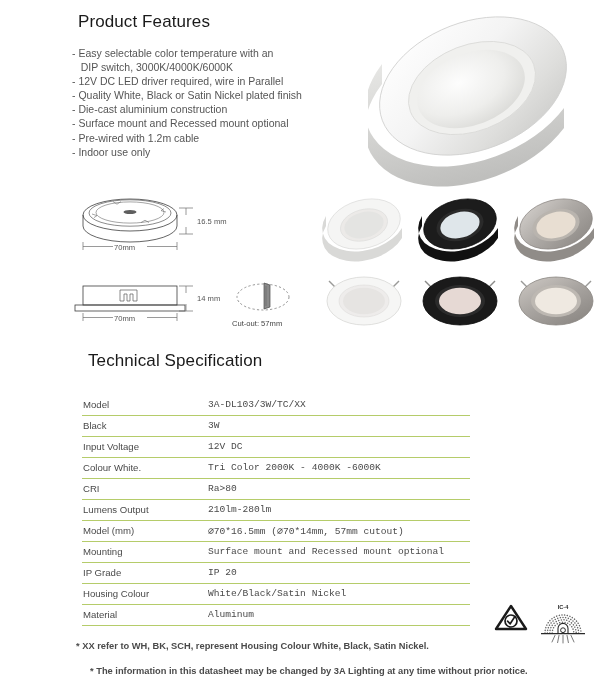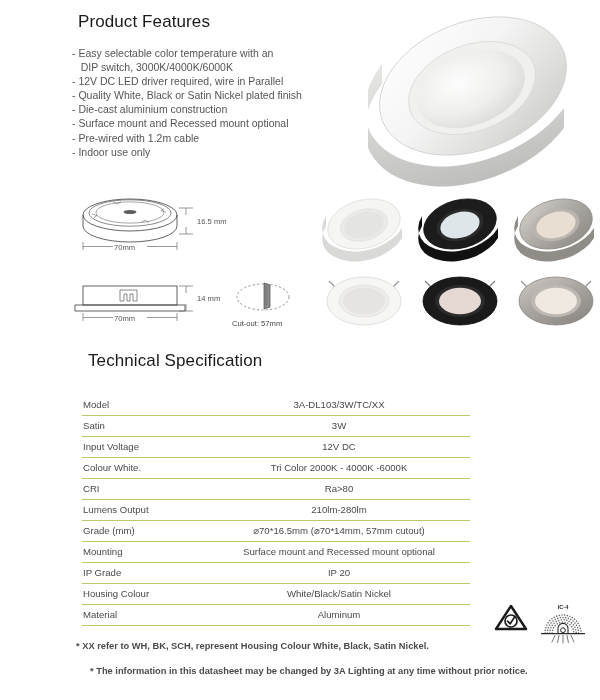--- a/index.html
+++ b/index.html
@@ -102,22 +102,23 @@
     color: #4a4a4a;
     padding: 0;
     vertical-align: middle;
   }
   .spec-label {
     width: 125px;
     padding-left: 1px !important;
     color: #3d3d3d;
   }
   .spec-value {
-    text-align: center;
+    text-align: left;
     color: #5a5a5a;
+    font-family: Liberation Mono, monospace;
   }
 
   
   .cert-logos {
     position: absolute;
     left: 492px;
     top: 602px;
     width: 104px;
     height: 48px;
   }
@@ -328,41 +329,41 @@
 
   <div class="section-heading" id="spec-heading">Technical Specification</div>
 
   <table class="spec-table">
     <tbody>
       <tr>
         <td class="spec-label">Model</td>
         <td class="spec-value">3A-DL103/3W/TC/XX</td>
       </tr>
       <tr>
-        <td class="spec-label">Satin</td>
+        <td class="spec-label">Black</td>
         <td class="spec-value">3W</td>
       </tr>
       <tr>
         <td class="spec-label">Input Voltage</td>
         <td class="spec-value">12V DC</td>
       </tr>
       <tr>
         <td class="spec-label">Colour White.</td>
         <td class="spec-value">Tri Color 2000K - 4000K -6000K</td>
       </tr>
       <tr>
         <td class="spec-label">CRI</td>
         <td class="spec-value">Ra&gt;80</td>
       </tr>
       <tr>
         <td class="spec-label">Lumens Output</td>
         <td class="spec-value">210lm-280lm</td>
       </tr>
       <tr>
-        <td class="spec-label">Grade (mm)</td>
+        <td class="spec-label">Model (mm)</td>
         <td class="spec-value">⌀70*16.5mm  (⌀70*14mm, 57mm cutout)</td>
       </tr>
       <tr>
         <td class="spec-label">Mounting</td>
         <td class="spec-value">Surface mount and Recessed mount optional</td>
       </tr>
       <tr>
         <td class="spec-label">IP Grade</td>
         <td class="spec-value">IP 20</td>
       </tr>

